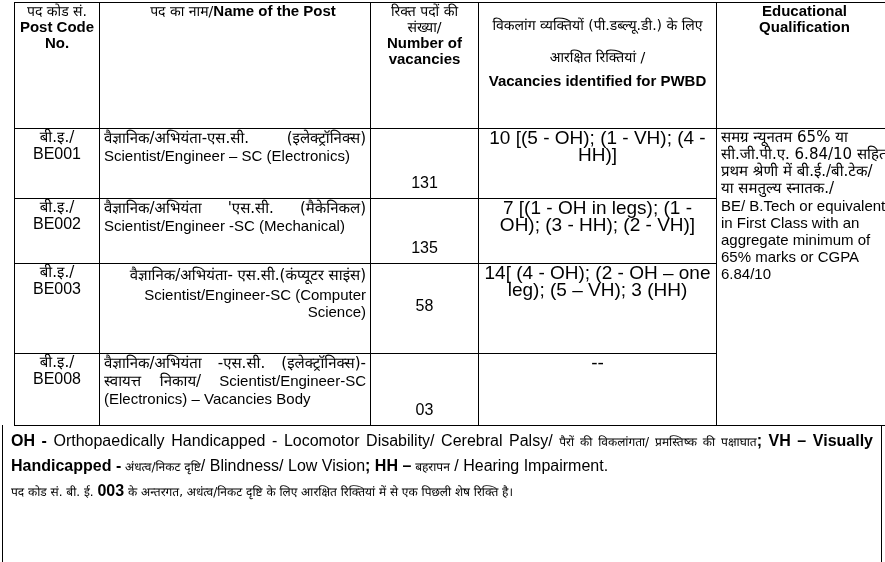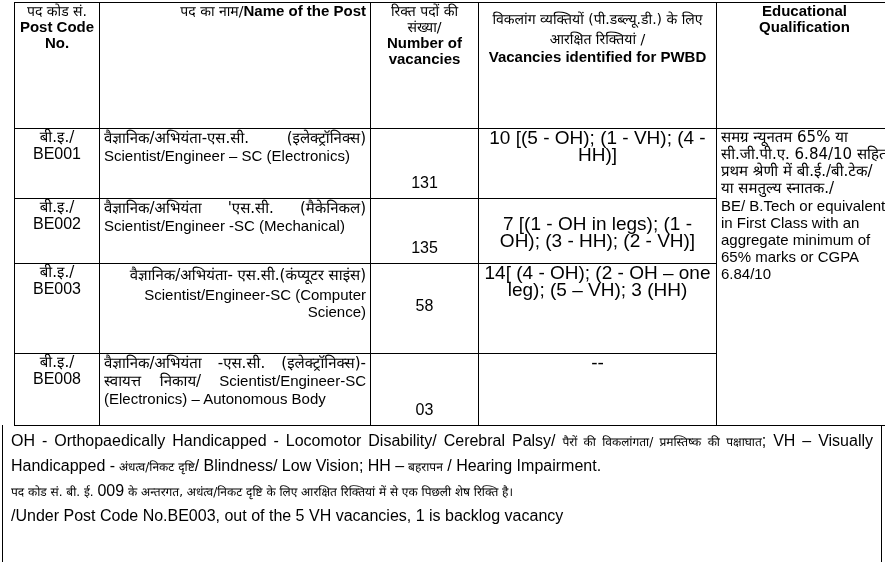--- a/index.html
+++ b/index.html
@@ -13,48 +13,48 @@
     .code { text-align:center; font-size:16px; line-height:15px; }
     .name { font-size:15px; line-height:17px; text-align:justify; }
     .num { text-align:center; vertical-align:bottom !important; font-size:16px; }
     .num span { display:block; padding-bottom:6px; }
     .pwbd { text-align:center; font-size:19px; line-height:17px; }
     .edu { font-size:15px; line-height:17px; vertical-align:top; }
     .footer { position:absolute; left:2px; top:425px; width:862px; height:131px;
               border:1.5px solid #000; border-top:none; padding:4px 8px; box-sizing:content-box; }
     .footer p { margin:0; font-size:16px; line-height:23px; text-align:justify; }
     .footer .hi { font-size:12px; }
-    b { font-weight:normal; }
+    b { font-weight:bold; }
   </style>
 </head>
 <body>
 
 <table class="tbl">
   <colgroup>
     <col style="width:85px">
       <col style="width:271px">
       <col style="width:108px">
       <col style="width:238px">
       <col style="width:176px">
   </colgroup>
   <tbody>
       <tr style="height:126px">
     <th>
       <div class="hi">पद कोड सं.</div>
       <div>Post Code No.</div>
     </th>
-    <th style="text-align:right;padding-left:20px">
+    <th style="text-align:center;padding-left:20px">
       <span class="hi">पद का नाम/</span><span>Name of the Post</span>
     </th>
     <th>
       <div class="hi">रिक्त पदों की संख्या/</div>
       <div>Number of vacancies</div>
     </th>
     <th>
-      <div class="hi" style="line-height:20px;padding-top:6px">विकलांग व्यक्तियों (पी.डब्ल्यू.डी.) के लिए आरक्षित रिक्तियां /</div>
+      <div class="hi" style="line-height:32px;padding-top:6px">विकलांग व्यक्तियों (पी.डब्ल्यू.डी.) के लिए आरक्षित रिक्तियां /</div>
       <div>Vacancies identified for PWBD</div>
     </th>
     <th>
       <div>Educational Qualification</div>
     </th>
   </tr>
 
   <tr style="height:70px">
     <td class="code">
       <div class="hi-s">बी.इ./</div>
@@ -79,21 +79,21 @@
       <div class="hi-s">बी.इ./</div>
       <div>BE002</div>
     </td>
     <td class="name">
       <span class="hi-s">वैज्ञानिक/अभियंता 'एस.सी. (मैकेनिकल)</span>
       <span>Scientist/Engineer -SC (Mechanical)</span>
     </td>
     <td class="num">
           <span>135</span>
         </td>
-    <td class="pwbd" style="padding-top:16px"><span>7 [(1 - OH in legs); (1 - OH); (3 - HH); (2 - VH)]</span></td>
+    <td class="pwbd" style="padding-top:0"><span>7 [(1 - OH in legs); (1 - OH); (3 - HH); (2 - VH)]</span></td>
   </tr>
 
   <tr style="height:90px">
     <td class="code">
       <div class="hi-s">बी.इ./</div>
       <div>BE003</div>
     </td>
     <td class="name" style="text-align:right">
       <div class="hi-s" style="line-height:22px">वैज्ञानिक/अभियंता- एस.सी.(कंप्यूटर साइंस)</div>
       <div>Scientist/Engineer-SC (Computer Science)</div>
@@ -104,33 +104,30 @@
     <td class="pwbd"><span>14[ (4 - OH); (2 - OH – one leg); (5 – VH); 3 (HH)</span></td>
   </tr>
 
   <tr style="height:72px">
     <td class="code">
       <div class="hi-s">बी.इ./</div>
       <div>BE008</div>
     </td>
     <td class="name">
       <span class="hi-s">वैज्ञानिक/अभियंता -एस.सी. (इलेक्ट्रॉनिक्स)- स्वायत्त निकाय/</span>
-      <span>Scientist/Engineer-SC (Electronics) – Autonomous Body</span>
+      <span>Scientist/Engineer-SC (Electronics) – Vacancies Body</span>
     </td>
     <td class="num">
           <span>03</span>
         </td>
     <td class="pwbd"><span>--</span></td>
   </tr>
 </tbody>
   </table>
 
 <div class="footer">
   <p>
     <b>OH -</b><span> Orthopaedically Handicapped - Locomotor Disability/ Cerebral Palsy/ </span><span class="hi">पैरों की विकलांगता/ प्रमस्तिष्क की पक्षाघात</span><b>; VH – Visually Handicapped -</b><span class="hi"> अंधत्व/निकट दृष्टि</span><span>/ Blindness/ Low Vision</span><b>; HH –</b><span class="hi"> बहरापन</span><span> / Hearing Impairment.</span>
   </p>
   <p>
-    <span class="hi">पद कोड सं. बी. ई. </span><b>009</b><span class="hi"> के अन्तरगत, अधंत्व/निकट दृष्टि के लिए आरक्षित रिक्तियां में से एक पिछली शेष रिक्ति है।</span>
-  </p>
-  <p style="text-align:left">
-    <span>/Under Post Code No.BE003, out of the 5 VH vacancies, 1 is backlog vacancy</span>
+    <span class="hi">पद कोड सं. बी. ई. </span><b>003</b><span class="hi"> के अन्तरगत, अधंत्व/निकट दृष्टि के लिए आरक्षित रिक्तियां में से एक पिछली शेष रिक्ति है।</span>
   </p>
 </div>
 
 </body></html>

